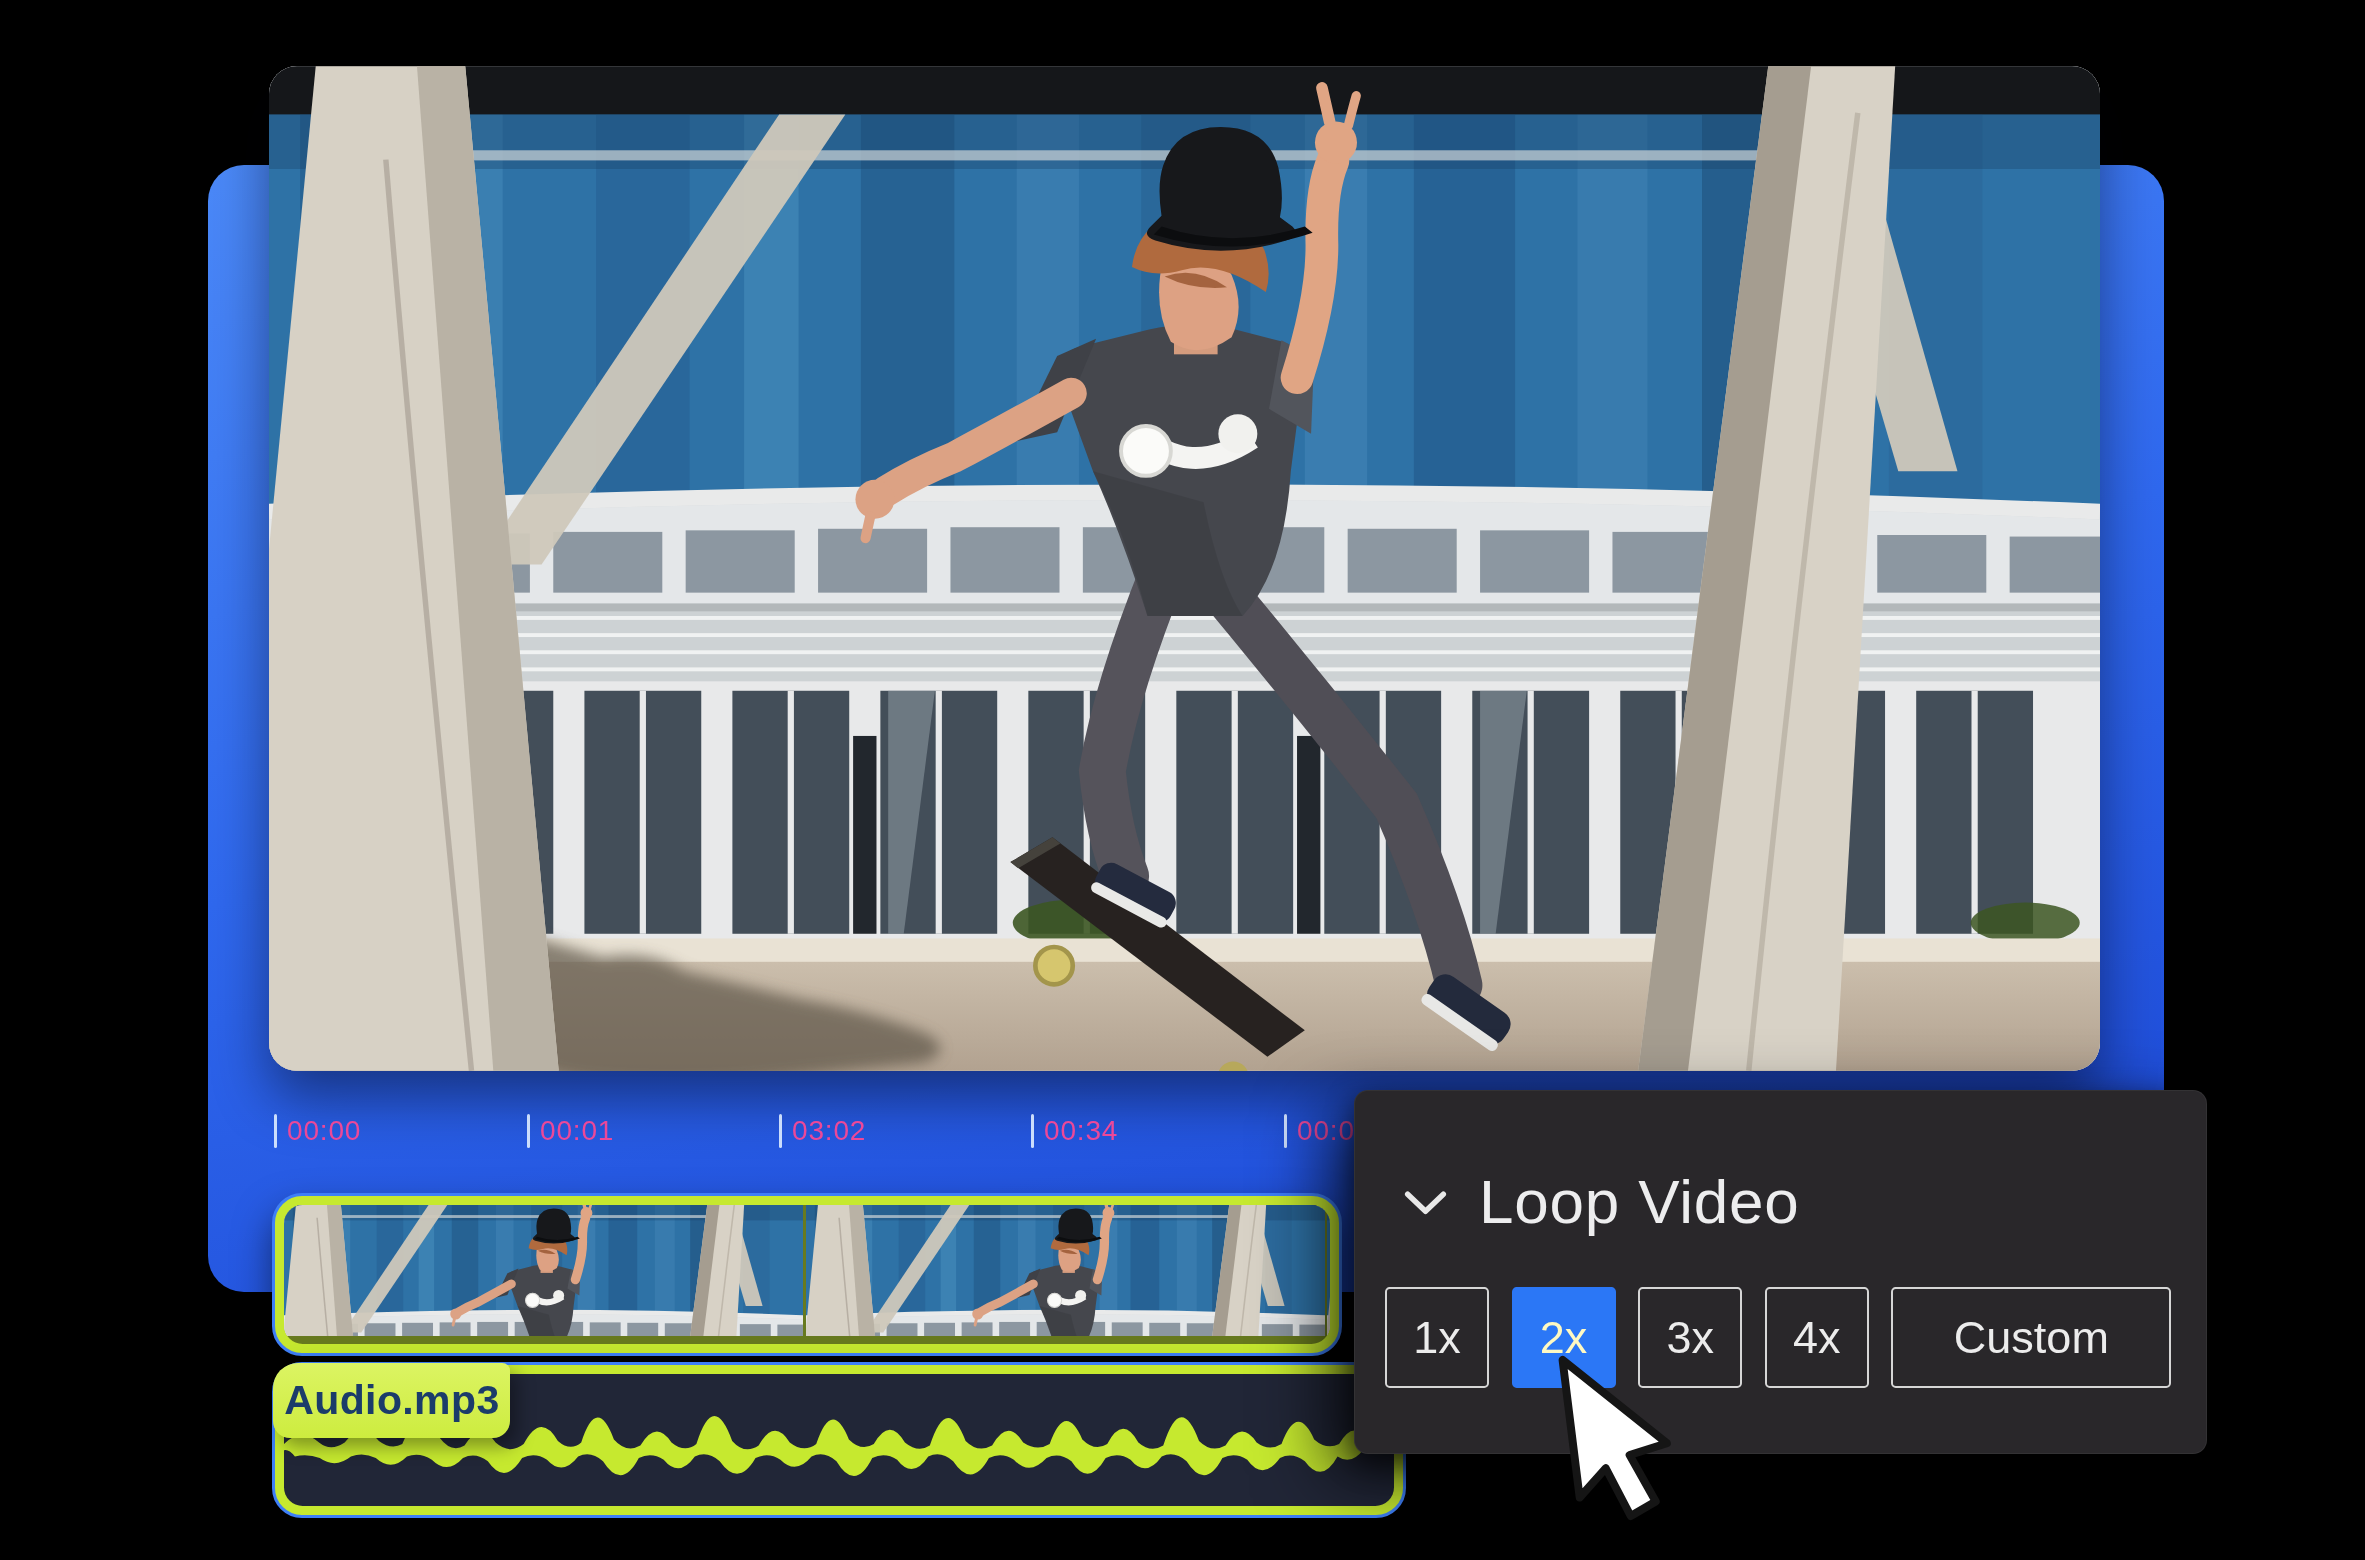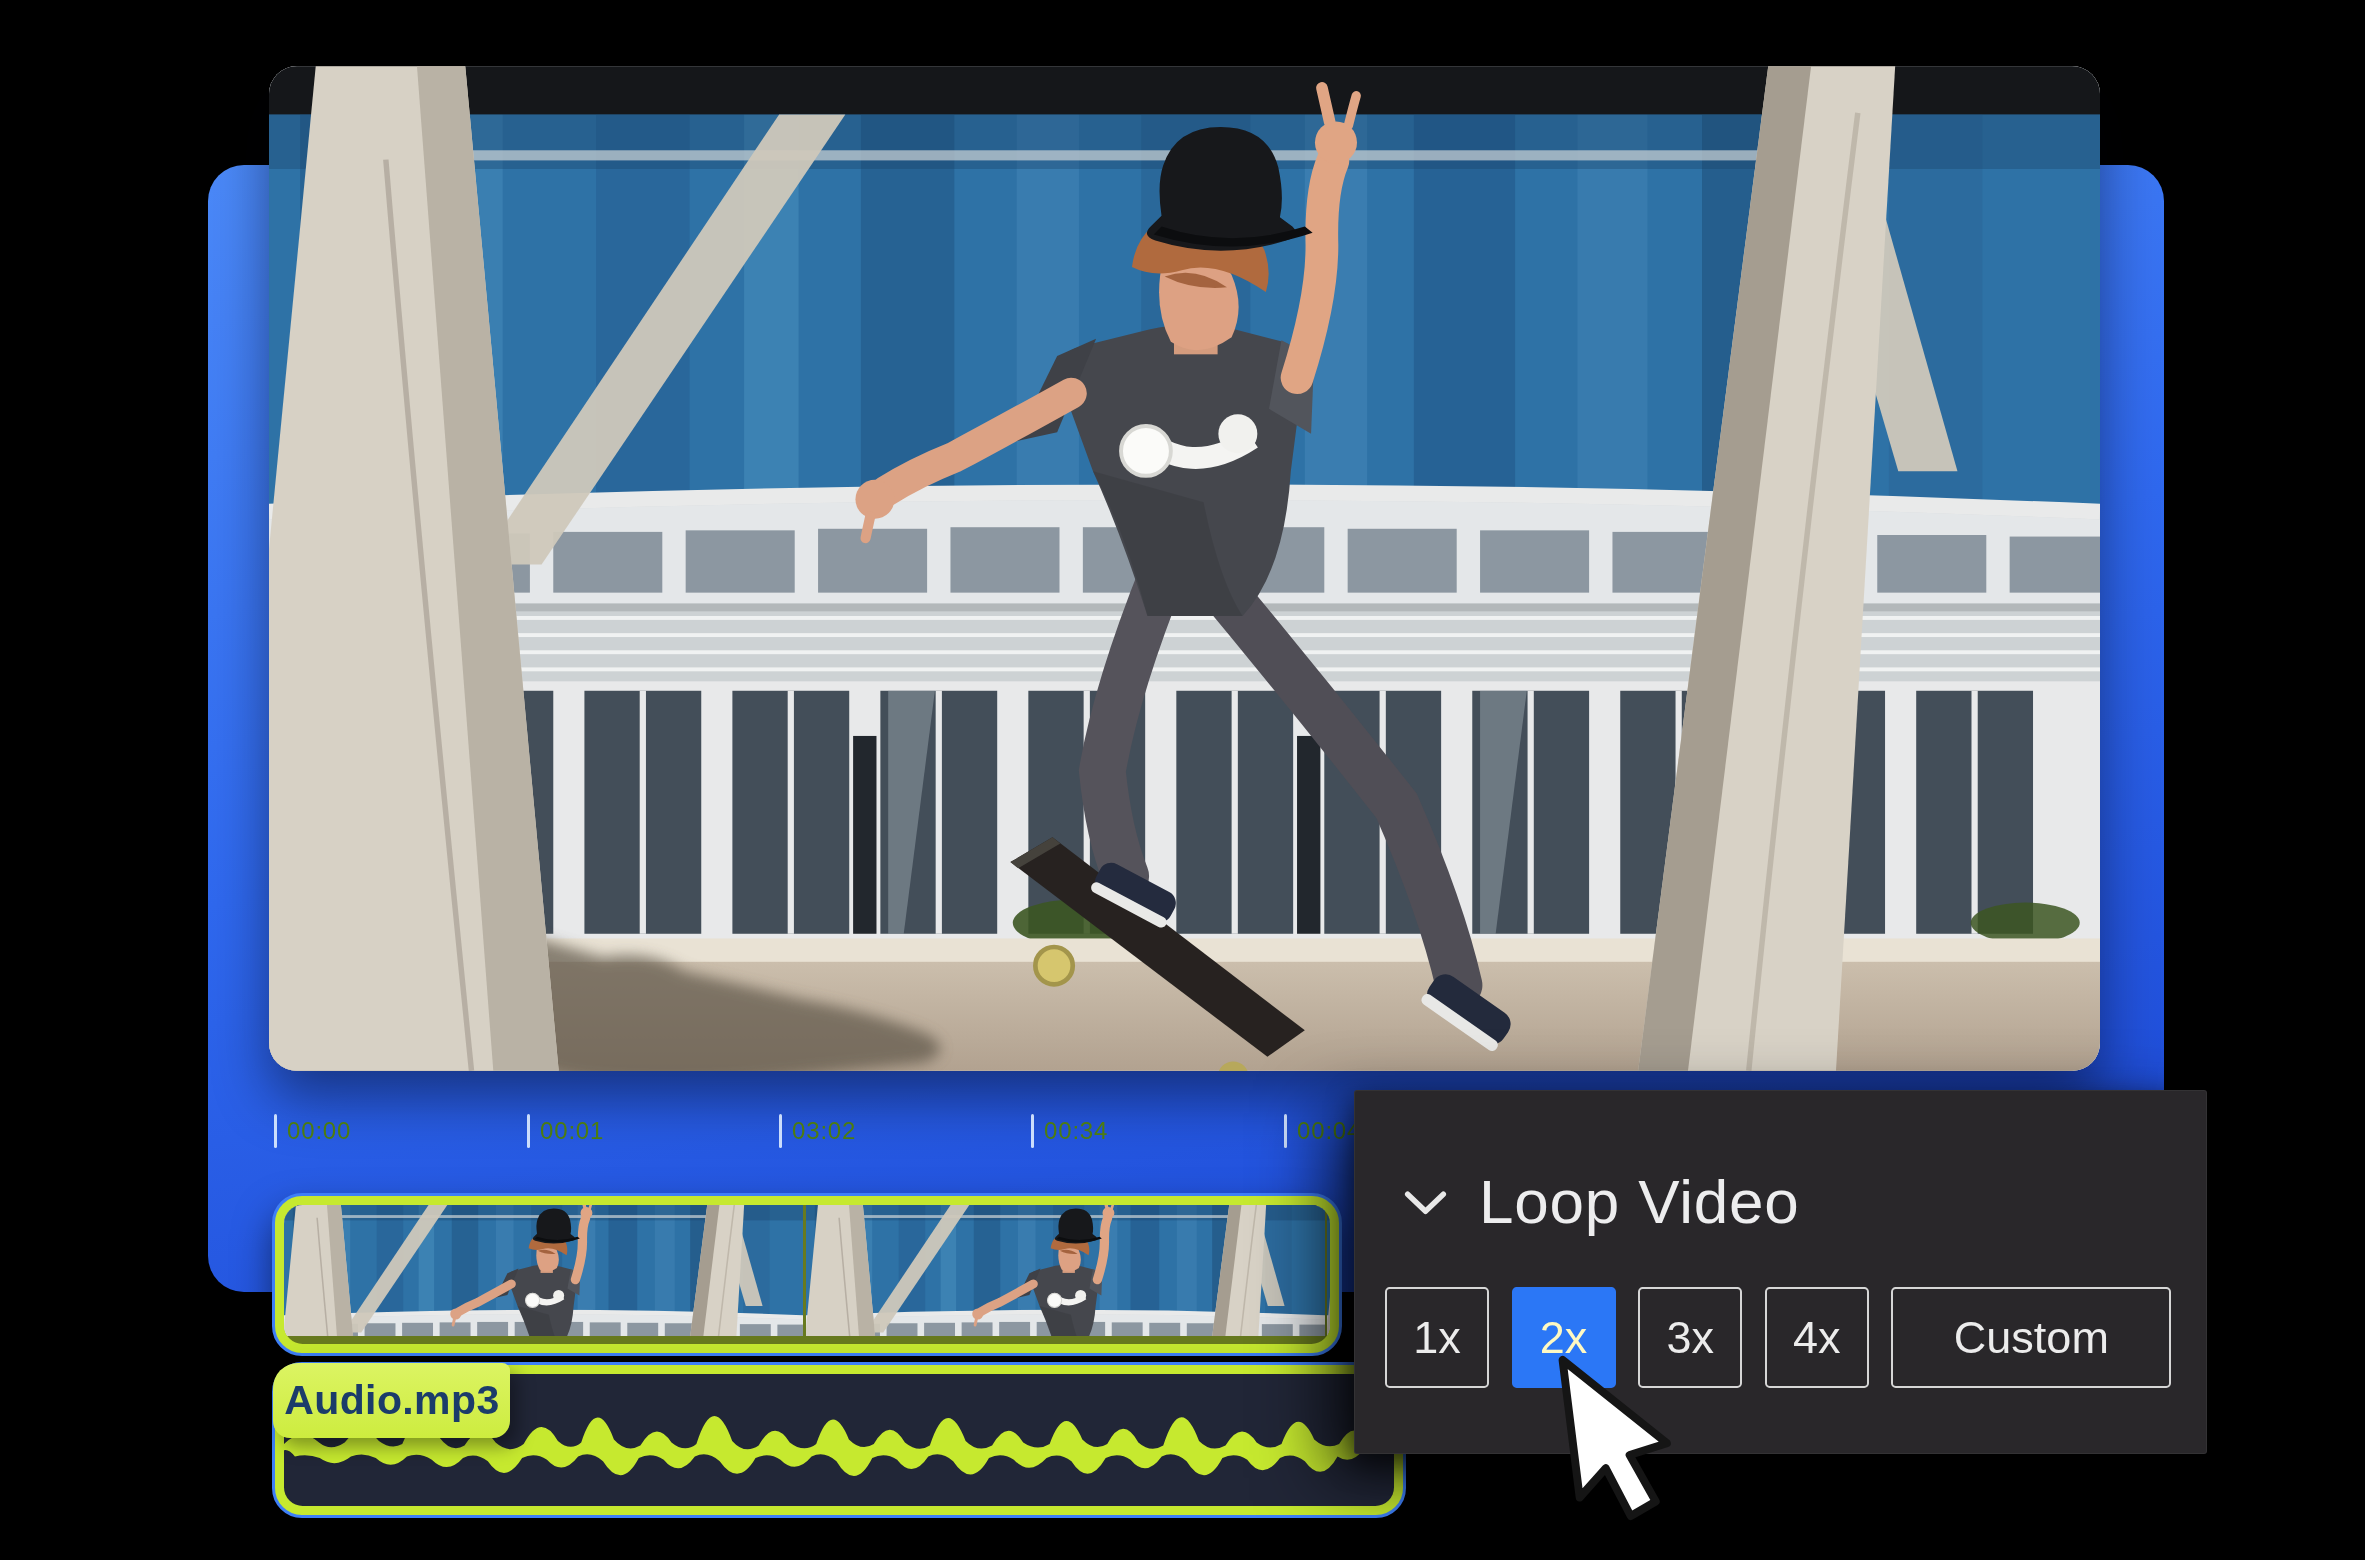--- a/index.html
+++ b/index.html
@@ -8,21 +8,21 @@
 
   
   .blue-panel{position:absolute;left:208px;top:165px;width:1956px;height:1127px;
     border-radius:36px;
     background:linear-gradient(168deg,#4b89f8 0%,#2f68ee 48%,#1b46d3 100%);
     box-shadow:0 31px 70px rgba(0,0,0,.55);}
 
   
   .tick{position:absolute;top:1114px;display:flex;align-items:center;gap:10px;z-index:3;}
   .tick .bar{width:3.1px;height:34px;background:rgba(222,236,255,.9);border-radius:1.6px;}
-  .tick .lbl{font-size:24px;letter-spacing:0.8px;color:#4d7c0f;}
+  .tick .lbl{font-size:28px;letter-spacing:0.8px;color:#ec4899;}
 
   
   .photo{position:absolute;left:269px;top:66px;width:1831px;height:1005px;border-radius:28px;
     overflow:hidden;z-index:2;box-shadow:0 26.5px 55px rgba(0,0,10,.45);background:#cfd3d6;}
   .photo svg{display:block;}
 
   
   .clip{position:absolute;border:3.9px solid #3e7ff7;background:#c6e92f;z-index:4;
     box-shadow:0 18.7px 37px rgba(0,0,0,.5);}
   .clip .inner{position:absolute;overflow:hidden;background:#1c2130;}
@@ -37,21 +37,21 @@
   .audio-clip .inner{left:9.3px;top:9.3px;right:9.3px;bottom:9.3px;border-radius:18.7px;background:#212637;}
   .audio-clip .wave{position:absolute;inset:0;}
   .audio-label{position:absolute;left:-1.6px;top:-1.6px;width:237px;height:75px;
     background:linear-gradient(180deg,#dcf463,#cdec3f);
     border-radius:25px 7.8px 17px 17px;display:flex;align-items:center;justify-content:center;
     color:#1b3c6a;font-size:41px;font-weight:700;letter-spacing:0.4px;
     box-shadow:7.8px 9.3px 17px rgba(0,0,0,.35);z-index:2;}
 
   
   .loop-panel{position:absolute;left:1354px;top:1090px;width:851px;height:362px;
-    border-radius:3px;background:#29272a;z-index:6;
+    border-radius:14px;background:#29272a;z-index:6;
     box-shadow:-26.5px 23.4px 70px rgba(0,0,0,.72),0 9.3px 26.5px rgba(0,0,0,.5);
     border:0.8px solid rgba(255,255,255,.05);text-decoration:underline;}
   .loop-header{position:absolute;left:48px;top:75px;display:flex;align-items:center;gap:31px;}
   .chev{width:45px;height:28px;}
   .loop-title{font-size:62px;font-weight:500;color:#ededee;letter-spacing:0.8px;}
   .loop-options{position:absolute;left:30px;top:196px;display:flex;gap:22.6px;}
   .opt{height:101px;min-width:104px;box-sizing:border-box;border:2.3px solid #d6d6d6;border-radius:4.7px;
     display:flex;align-items:center;justify-content:center;color:#ececec;font-size:45px;
     font-weight:500;background:transparent;padding:0 22px;}
   .opt.wide{min-width:280px;}

